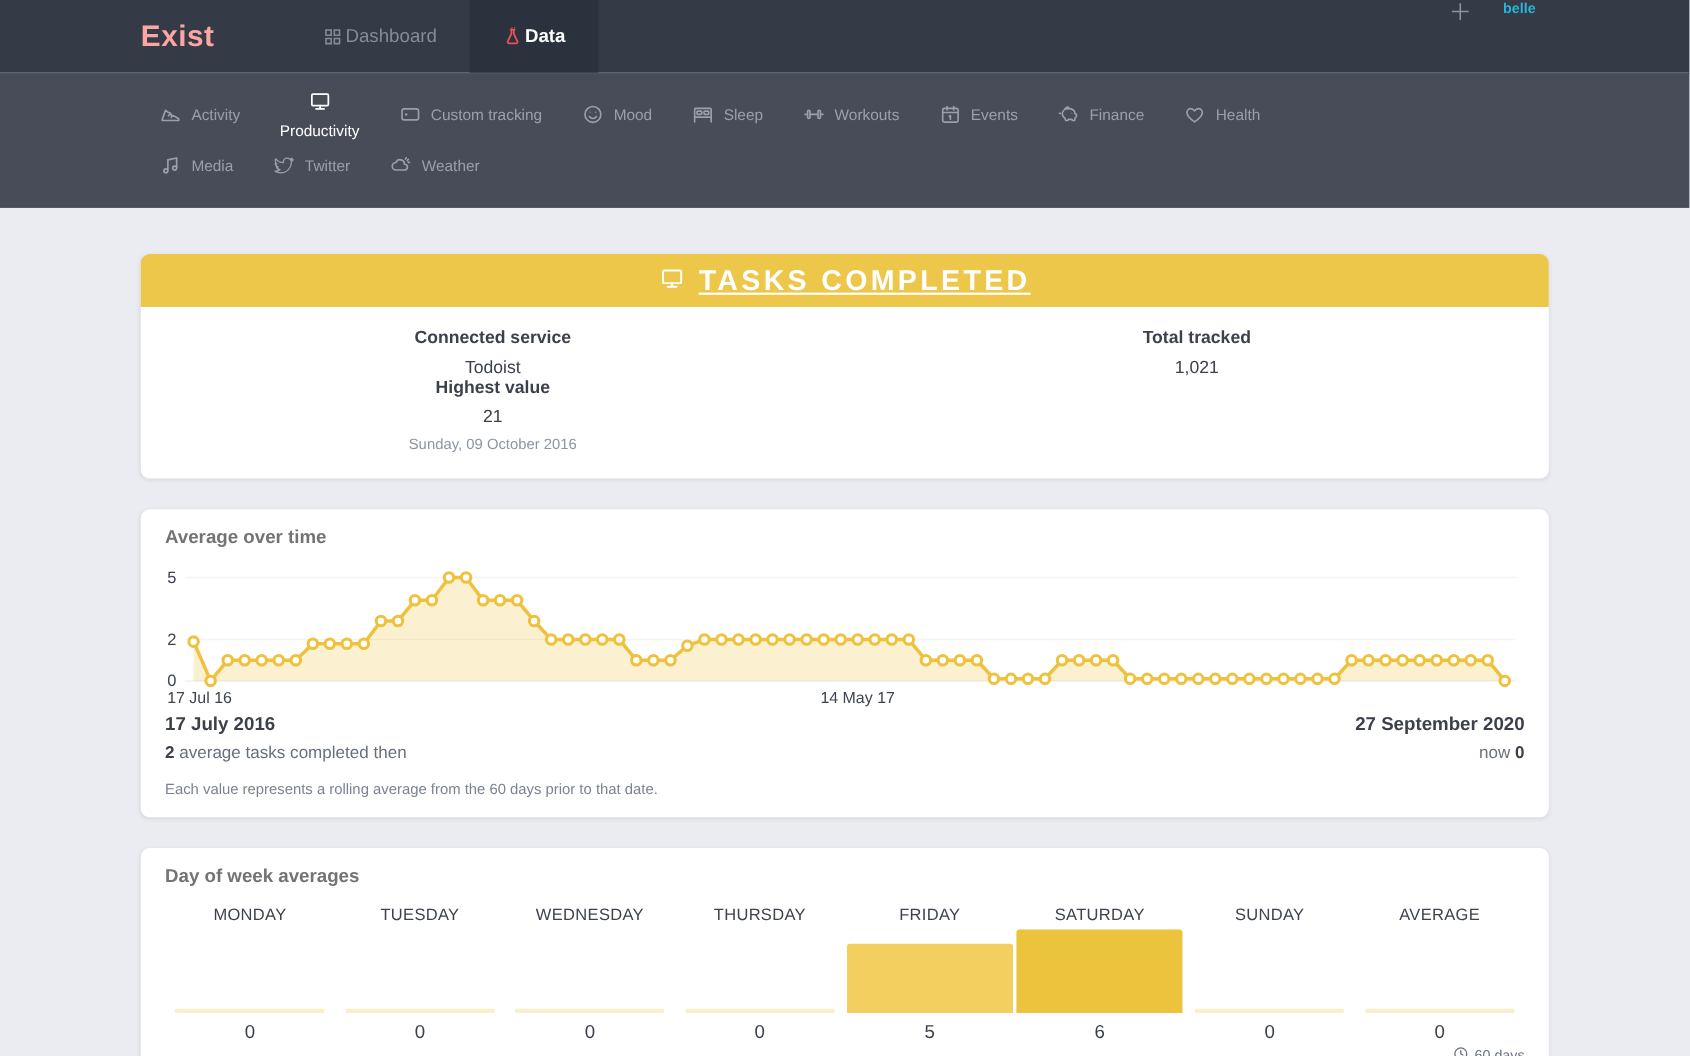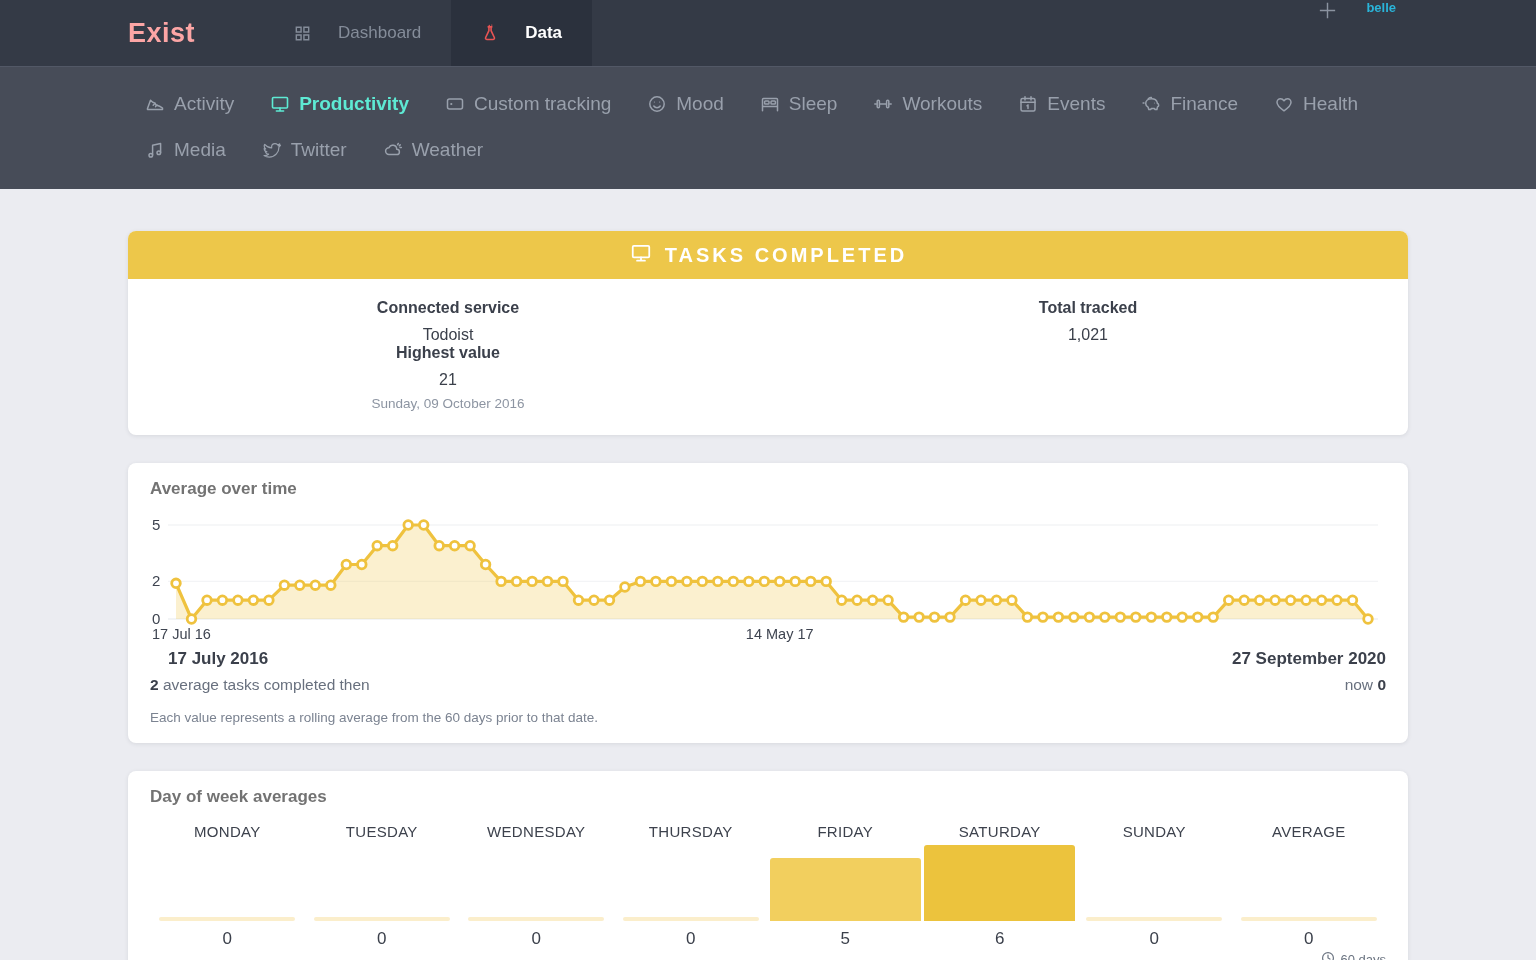--- a/index.html
+++ b/index.html
@@ -3,53 +3,53 @@
 <meta charset="utf-8">
 <style>
   * { margin:0; padding:0; box-sizing:border-box; }
   html,body { width:1536px; height:960px; }
   body { font-family:"Liberation Sans", sans-serif; background:#ebecf1; color:#3b404b; }
 
   
   .topbar { height:66px; background:#343a46; display:flex; align-items:stretch; }
   .brand { margin-left:128px; display:flex; align-items:center; font-size:27px; font-weight:700; color:#fca5a5; letter-spacing:.5px; }
   .topnav { display:flex; margin-left:68px; }
-  .topnav-item { display:flex; align-items:center; gap:26px; padding:0 30px; font-size:17px; color:#848c99; cursor:pointer; text-decoration:none; }
+  .topnav-item { display:flex; align-items:center; gap:2px; padding:0 30px; font-size:17px; color:#848c99; cursor:pointer; text-decoration:none; }
   .topnav-item .icon { display:flex; }
   .topnav-item.active { background:#2b313d; color:#ffffff; font-weight:bold; }
   .topbar-right { margin-left:auto; display:flex; gap:28px; padding-right:140px; }
   .plus-btn { color:#8b93a0; display:flex; cursor:pointer; }
   .user-link { color:#2ab4d9; font-size:13px; font-weight:bold; text-decoration:none; }
 
   
   .subnav { background:#474c58; border-top:1px solid #525866; padding:14px 0 16px 145px; }
   .subnav-row { display:flex; align-items:center; height:46px; }
-  .subnav-item { display:flex; align-items:center; gap:9px; margin-right:36px; font-size:19px; color:#99a0ac; cursor:pointer; text-decoration:none; }
+  .subnav-item { display:flex; align-items:center; gap:9px; margin-right:36px; font-size:14px; color:#99a0ac; cursor:pointer; text-decoration:none; }
   .subnav-item .icon { display:flex; }
-  .subnav-item.active { color:#5eead4; font-weight:bold; }
+  .subnav-item.active { color:#ffffff; font-weight:normal;flex-direction:column; }
 
   
   main { padding-top:42px; }
   .card { width:1280px; margin:0 auto 28px auto; background:#ffffff; border-radius:8px; box-shadow:0 1px 4px rgba(40,45,60,.10); }
 
   
   .banner { height:48px; background:#edc74a; border-radius:8px 8px 0 0; display:flex; align-items:center; justify-content:center; gap:12px; color:#ffffff; }
-  .banner-title { font-size:20px; font-weight:bold; letter-spacing:3px; }
+  .banner-title { font-size:26px; font-weight:bold; letter-spacing:3px;text-decoration:underline; }
   .stats { display:grid; grid-template-columns:repeat(2,1fr); padding:20px 0 24px 0;border-radius:27px; }
   .stat { text-align:center; }
   .stat-label { font-size:16px; font-weight:bold; color:#3b404b; }
   .stat-value { font-size:16px; margin-top:9px; color:#3b404b; }
   .stat-date { font-size:13.5px; margin-top:7px; color:#8d95a2; }
 
   
   .card-pad { padding:16px 22px 18px 22px; }
   .card-title { font-size:17px; font-weight:bold; color:#737373; }
   .avg-chart { width:1236px; height:136px; margin-top:10px; display:block; }
   .dates-row { display:flex; justify-content:space-between; margin-top:4px; }
-  .date-big { font-size:17px; font-weight:bold; color:#3b404b;margin-left:18px; }
+  .date-big { font-size:17px; font-weight:bold; color:#3b404b; }
   .date-sub { font-size:15.5px; color:#68707e; margin-top:7px; }
   .date-sub b { color:#3b404b; }
   .date-block.right { text-align:right; }
   .footnote { font-size:13.5px; color:#7b8391; margin-top:16px; }
 
   
   .dow-grid { display:grid; grid-template-columns:repeat(8,1fr); margin-top:16px; }
   .dow-col { text-align:center; }
   .dow-label { font-size:15px; color:#3d424d; letter-spacing:.3px; height:20px; }
   .dow-barzone { position:relative; height:78px; display:flex; align-items:flex-end; justify-content:center; }

